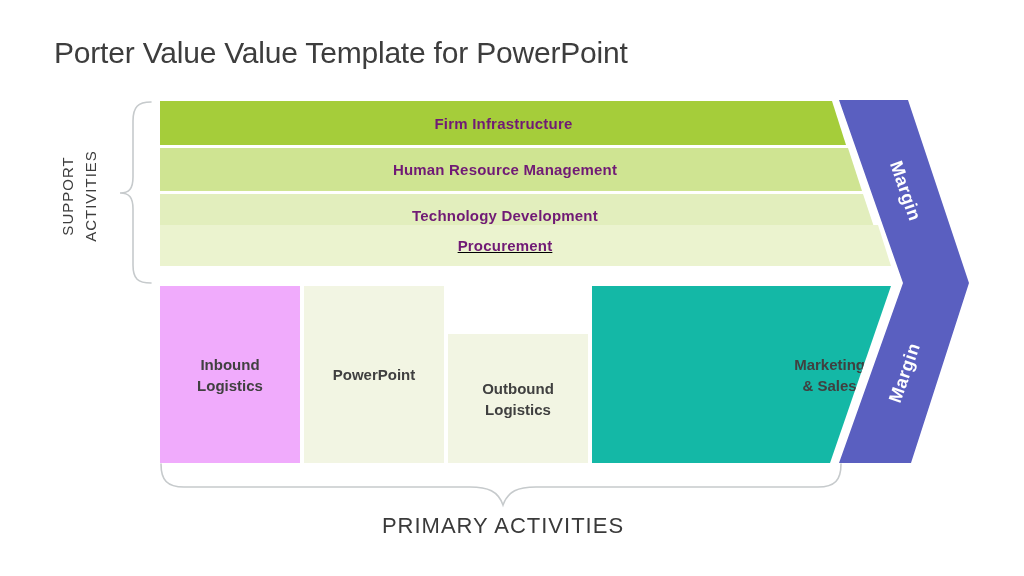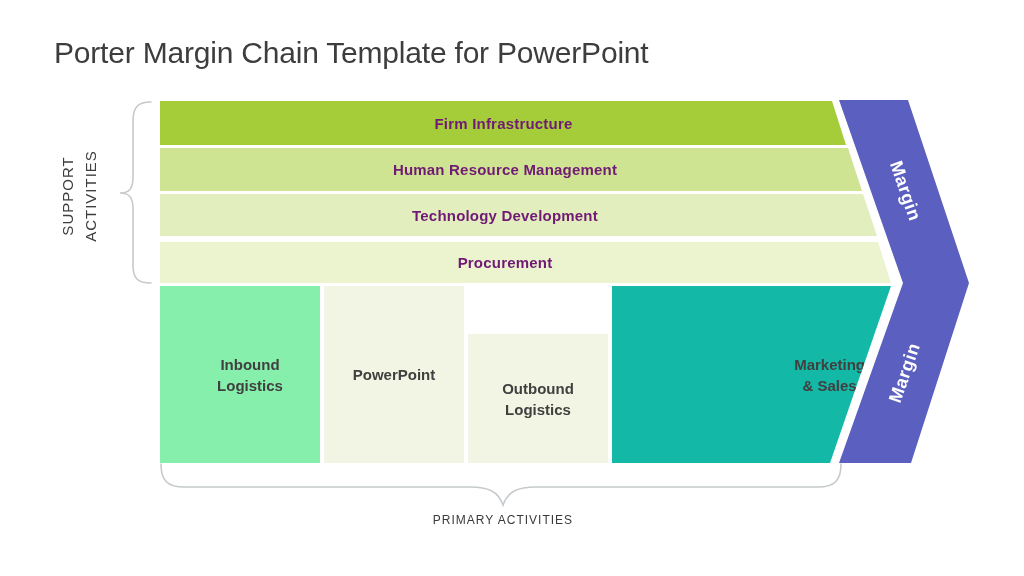--- a/index.html
+++ b/index.html
@@ -35,22 +35,22 @@
   .bar .bar-label{
     width:690px;text-align:center;
     font-size:15px;font-weight:700;color:#701a75;letter-spacing:0.2px;
   }
   .bar1{top:101px;height:44px;width:687px;
         clip-path:polygon(0 0,672px 0,686px 100%,0 100%);}
   .bar2{top:148px;height:43px;width:702px;
         clip-path:polygon(0 0,688px 0,702px 100%,0 100%);}
   .bar3{top:194px;height:42px;width:717px;
         clip-path:polygon(0 0,703px 0,717px 100%,0 100%);}
-  .bar4{top:242px;height:41px;width:731px;
-        clip-path:polygon(0 0,718px 0,731px 100%,0 100%);}
+  .bar4{top:225px;height:41px;width:731px;
+        clip-path:polygon(0 0,718px 0,731px 100%,0 100%);text-decoration:underline;}
 
   
   .primary-block{
     position:absolute;left:160px;top:286px;width:731px;height:177px;
     clip-path:polygon(0 0,731px 0,670px 100%,0 100%);
     display:flex;gap:4px;
   }
   .primary-cell{
     width:140px;flex:0 0 140px;
     display:flex;align-items:center;justify-content:center;
@@ -79,29 +79,29 @@
     left:66px;top:273px;
     transform:translate(-50%,-50%) rotate(-71deg);
   }
 
   
   .brace-layer{position:absolute;inset:0;pointer-events:none;}
 
   .primary-caption{
     position:absolute;left:353px;top:513px;width:300px;
     text-align:center;
-    font-size:12px;letter-spacing:1px;color:#3a3a3a;white-space:nowrap;
+    font-size:22px;letter-spacing:1px;color:#3a3a3a;white-space:nowrap;
   }
 </style>
 </head>
 <body>
 
 <div class="stage">
 
-  <div class="slide-title">Porter Margin Chain Template for PowerPoint</div>
+  <div class="slide-title">Porter Value Value Template for PowerPoint</div>
 
   <div class="support-caption">
     <div>SUPPORT</div>
     <div>ACTIVITIES</div>
   </div>
 
   <svg class="brace-layer" width="1024" height="576" viewBox="0 0 1024 576">
     <path d="M 151 102 C 138 102 133 107 133 121 L 133 177 C 133 189 129 193 120 193
              C 129 193 133 197 133 209 L 133 265 C 133 279 138 283 151 283" fill="none" stroke="#c6cacc" stroke-width="1.6" stroke-linecap="round"></path>
     <path d="M 161 464 C 161 480 167 487 184 487 L 470 487 C 488 487 498 491 503 505
@@ -115,21 +115,21 @@
     <div class="bar-label">Human Resource Management</div>
   </div>
   <div class="bar bar3" style="background-color: rgb(226, 238, 189);">
     <div class="bar-label">Technology Development</div>
   </div>
   <div class="bar bar4" style="background-color: rgb(235, 243, 207);">
     <div class="bar-label">Procurement</div>
   </div>
 
   <div class="primary-block">
-    <div class="primary-cell" style="background-color: #86efac; padding-left: 20px;">
+    <div class="primary-cell" style="background-color: #f0abfc;">
       <div class="cell-label">Inbound
 Logistics</div>
     </div>
     <div class="primary-cell" style="background-color: rgb(242, 245, 227);">
       <div class="cell-label">PowerPoint</div>
     </div>
     <div class="primary-cell" style="background-color: rgb(242, 245, 227); margin-top: 48px;">
       <div class="cell-label">Outbound
 Logistics</div>
     </div>

